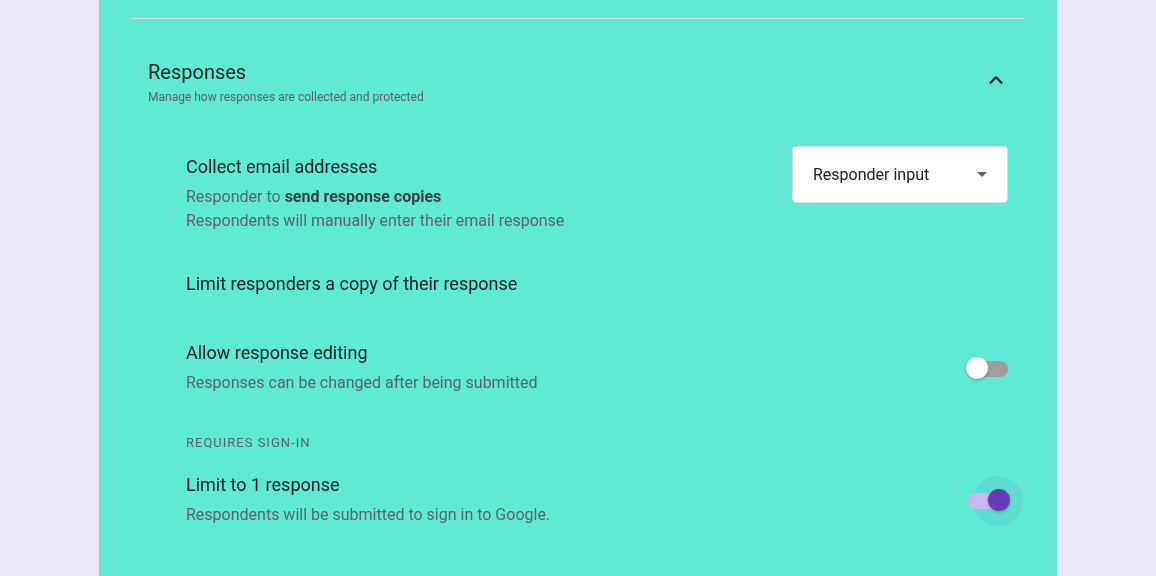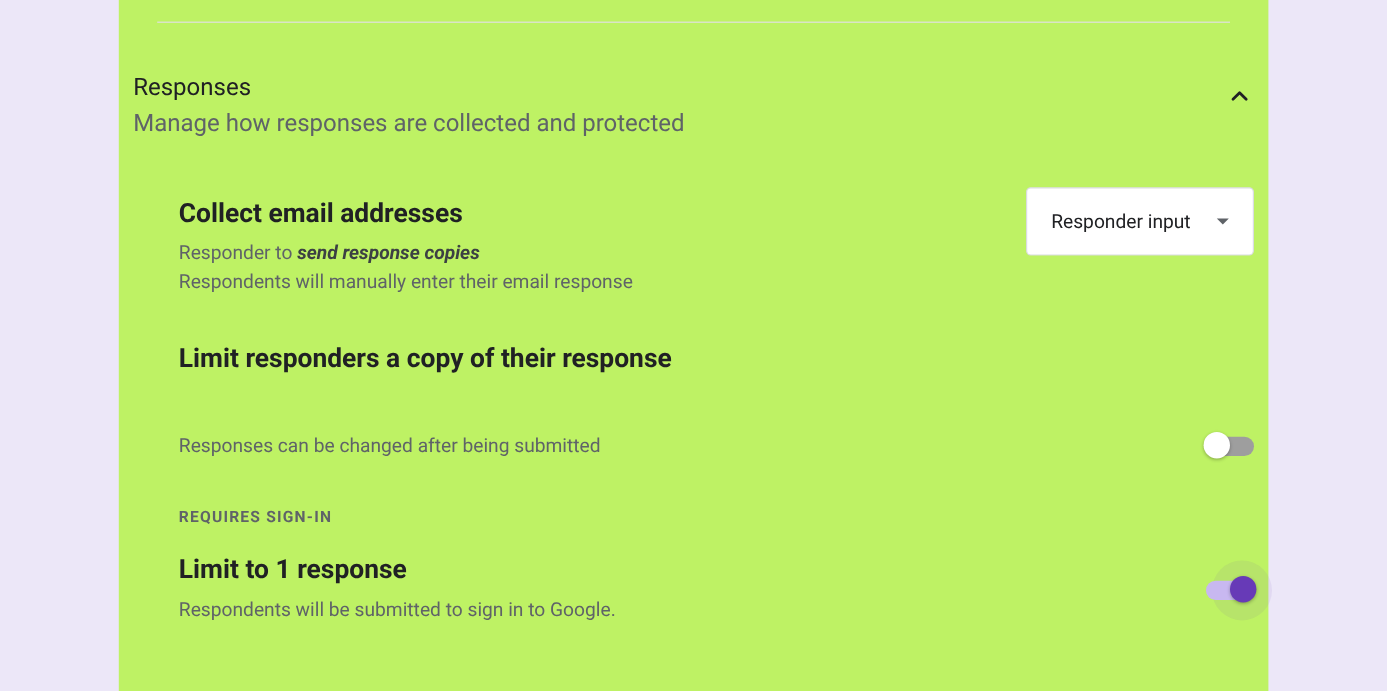--- a/index.html
+++ b/index.html
@@ -8,25 +8,25 @@
       padding: 0;
     }
     body {
       font-family: 'Google Sans', Roboto, Arial, sans-serif;
       background: #ece7f8;
       width: 1156px;
       height: 576px;
       overflow: hidden;
     }
     .card {
-      background: #bef264;
+      background: #5eead4;
       width: 958px;
       margin: 0 auto;
       height: 576px;
-      padding: 0 12px;
+      padding: 0 49px;
       position: relative;
     }
     .divider {
       border: none;
       border-top: 1px solid #e0e0e0;
       margin: 0;
       position: absolute;
       top: 18px;
       left: 32px;
       right: 32px;
@@ -37,21 +37,21 @@
       align-items: flex-start;
       padding-top: 60px;
     }
     .section-title {
       font-size: 20px;
       font-weight: 400;
       color: #202124;
       margin-bottom: 6px;
     }
     .section-subtitle {
-      font-size: 20px;
+      font-size: 12px;
       color: #5f6368;
       font-weight: 400;
     }
     .chevron {
       margin-top: 8px;
       cursor: pointer;
       width: 24px;
       height: 24px;
       display: flex;
       align-items: center;
@@ -71,40 +71,39 @@
       align-items: center;
       margin-bottom: 40px;
     }
     .setting-row:last-child {
       margin-bottom: 0;
     }
     .setting-text {
       flex: 1;
     }
     .setting-title {
-      font-size: 22px;
-      font-weight: 700;
+      font-size: 18px;
+      font-weight: 400;
       color: #202124;
       margin-bottom: 8px;
     }
     .setting-desc {
       font-size: 16px;
       color: #5f6368;
       line-height: 1.5;
     }
     .setting-desc .bold {
       font-weight: 700;
       color: #3c4043;
-      font-style: italic;
     }
     .dropdown {
       border: 1px solid #dadce0;
       border-radius: 4px;
       padding: 18px 20px;
-      width: 190px;
+      width: 216px;
       display: flex;
       justify-content: space-between;
       align-items: center;
       cursor: pointer;
       font-size: 16px;
       color: #202124;
       background: #ffffff;
     }
     .dropdown-caret {
       width: 0;
@@ -155,21 +154,21 @@
       right: -2px;
       top: -4px;
       width: 22px;
       height: 22px;
       border-radius: 50%;
       background: #673ab7;
       box-shadow: 0 1px 3px rgba(0,0,0,0.3);
     }
     .subsection-label {
       font-size: 13px;
-      font-weight: 700;
+      font-weight: 400;
       letter-spacing: 1px;
       color: #5f6368;
       margin-bottom: 24px;
       margin-top: 8px;
     }
     .setting-row-align-start {
       align-items: flex-start;
     }
     .setting-row-align-start .dropdown {
       margin-top: -10px;
@@ -210,20 +209,21 @@
     </div>
 
     <div class="setting-row">
       <div class="setting-text">
         <div class="setting-title">Limit responders a copy of their response</div>
       </div>
     </div>
 
     <div class="setting-row">
       <div class="setting-text">
+        <div class="setting-title">Allow response editing</div>
         <div class="setting-desc">Responses can be changed after being submitted</div>
       </div>
       <div class="toggle toggle-off">
         <div class="toggle-knob"></div>
       </div>
     </div>
 
     <div class="subsection-label">REQUIRES SIGN-IN</div>
 
     <div class="setting-row">

